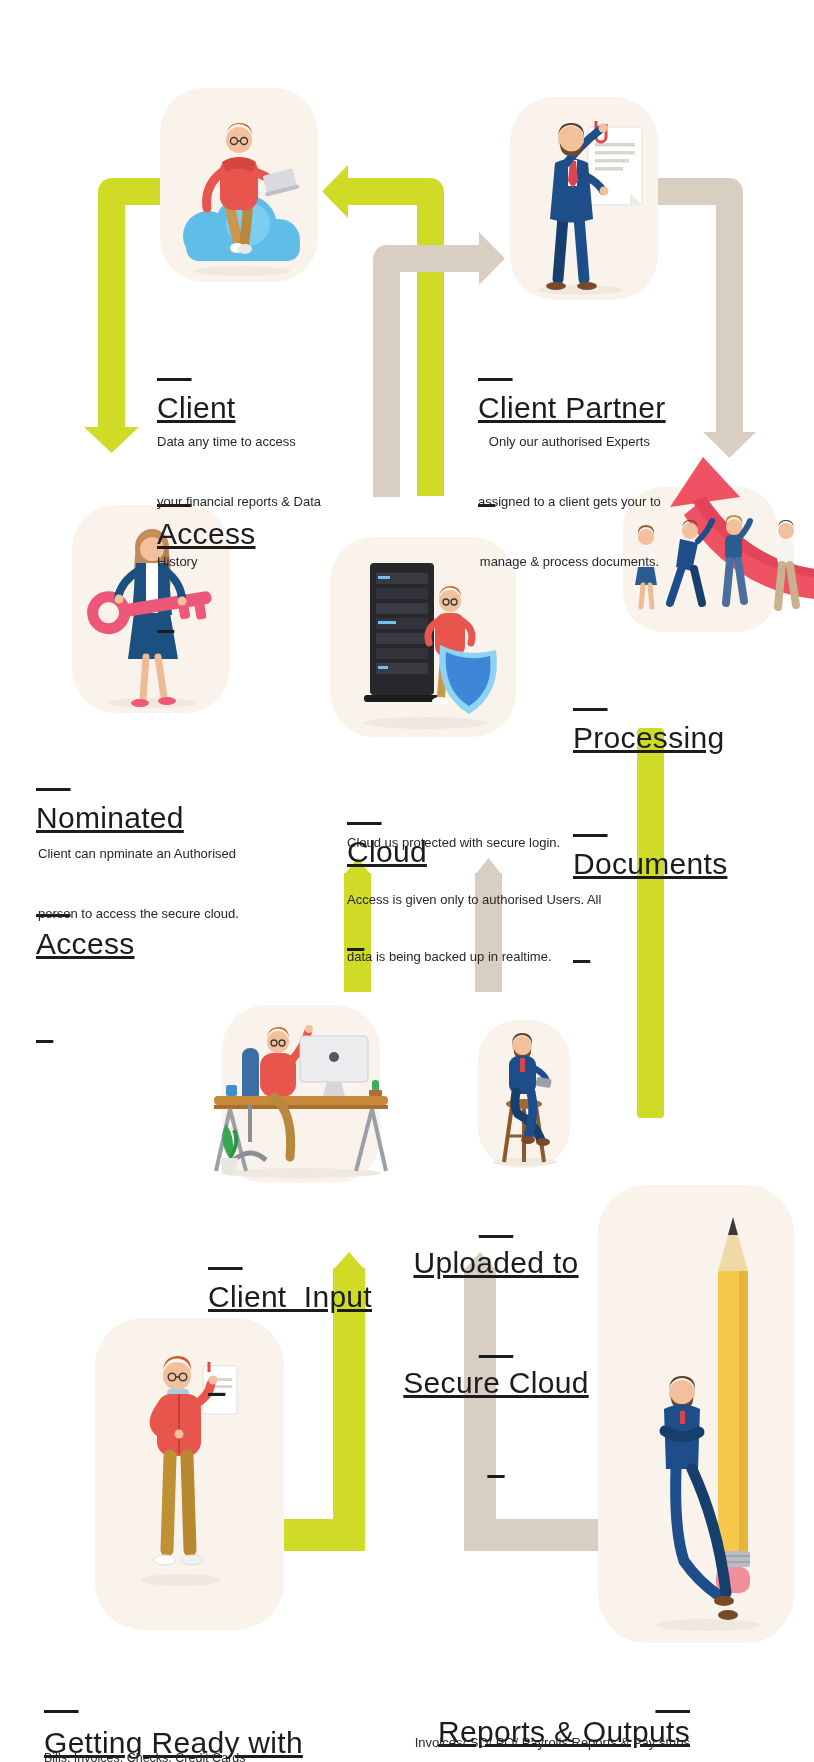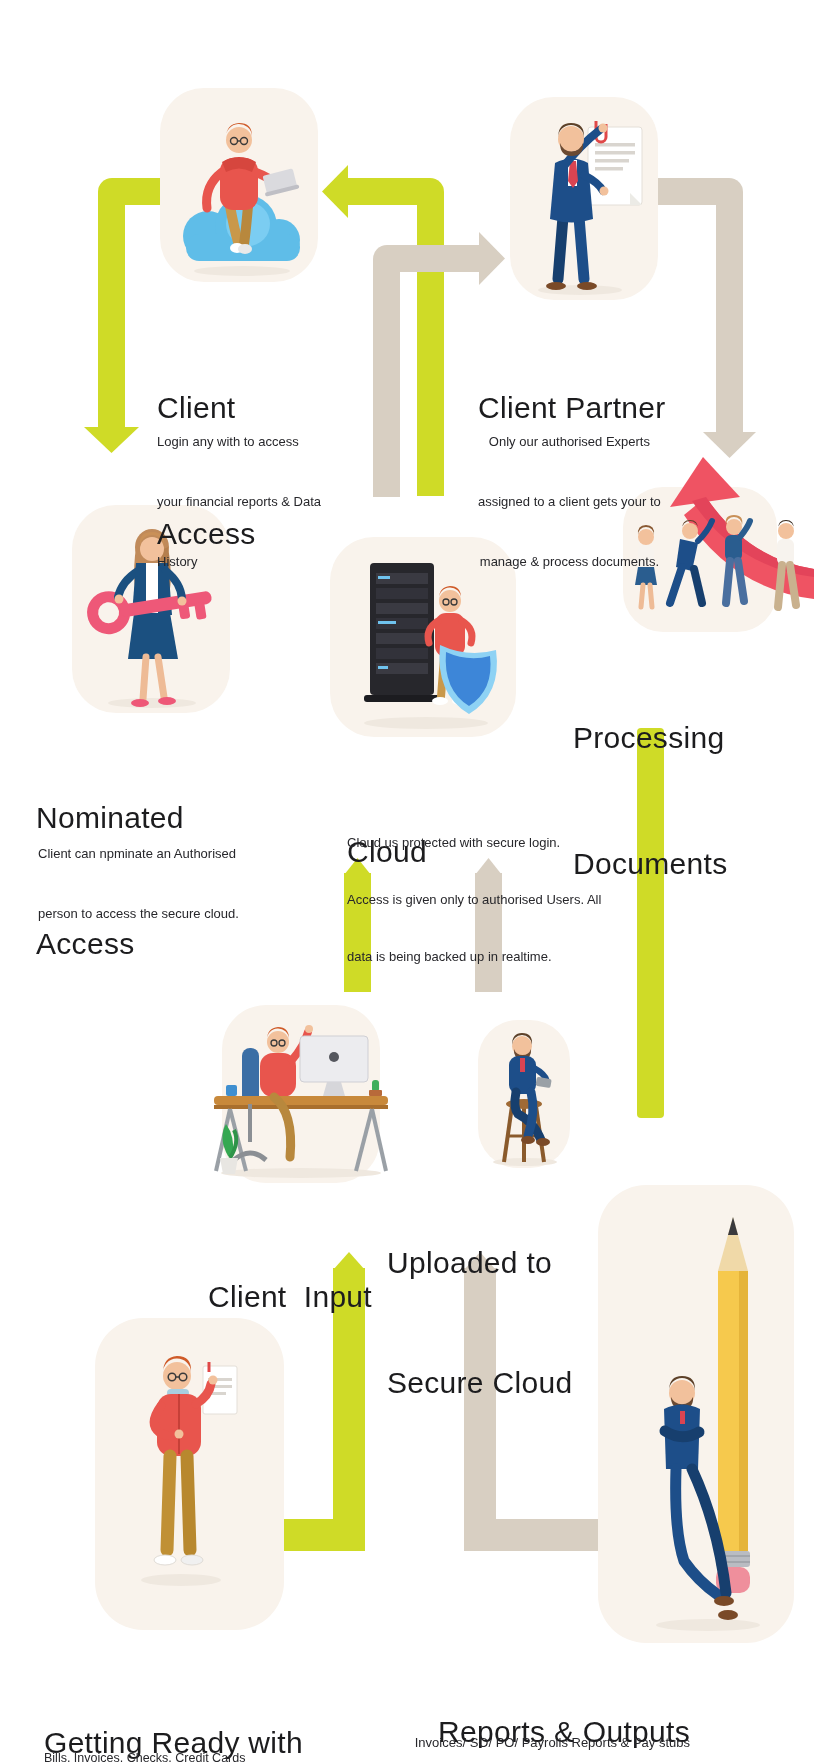--- a/index.html
+++ b/index.html
@@ -4,21 +4,21 @@
 <style>
   html,body{margin:0;padding:0;background:#fff;}
   #canvas{position:relative;width:814px;height:1762px;overflow:hidden;background:#fff;
           font-family:"Liberation Sans",sans-serif;}
   .seg{position:absolute;}
   .lime{background:#cfdb27;}
   .beige{background:#d8cfc2;}
   .card{position:absolute;background:#f9f3ec;}
   .ill{position:absolute;}
   .h{position:absolute;font-size:30px;font-weight:500;color:#1c1c1e;line-height:42px;
-     letter-spacing:.3px;white-space:pre;}
+     letter-spacing:.3px;white-space:pre;text-decoration:underline;}
   .d{position:absolute;font-size:13px;font-weight:400;color:#27272b;line-height:20px;
      white-space:pre;}
 </style>
 </head>
 <body>
 
 <div id="canvas">
 
   <div class="seg lime" style="left:98px;top:178px;width:95px;height:27px;border-radius:14px 0 0 0;"></div>
   <div class="seg lime" style="left:98px;top:202px;width:27px;height:225px;"></div>
@@ -293,21 +293,21 @@
     <path d="M94,284 q26,56 34,124" stroke="#173f6e" stroke-width="11" fill="none" stroke-linecap="round"></path>
     <ellipse cx="126" cy="416" rx="10" ry="5" fill="#7a4a28"></ellipse>
     <ellipse cx="130" cy="430" rx="10" ry="5" fill="#7a4a28"></ellipse>
   </svg>
 
   <div class="h" style="left:157px;top:303px;">
     <div>Client</div>
     <div>Access</div>
   </div>
   <div class="d" style="left:157px;top:392px;">
-    <div>Login any with to access</div>
+    <div>Data any time to access</div>
     <div>your financial reports &amp; Data</div>
     <div>History</div>
   </div>
 
   <div class="h" style="left:478px;top:303px;">
     <div>Client Partner</div>
   </div>
   <div class="d" style="left:478px;top:392px;text-align:center;">
     <div>Only our authorised Experts</div>
     <div>assigned to a client gets your to</div>
@@ -334,21 +334,21 @@
 
   <div class="h" style="left:573px;top:633px;">
     <div>Processing</div>
     <div>Documents</div>
   </div>
 
   <div class="h" style="left:208px;top:1192px;">
     <div>Client  Input</div>
   </div>
 
-  <div class="h" style="left:387px;top:1163px;width:200px;line-height:40px;">
+  <div class="h" style="left:396px;top:1163px;width:200px;text-align:center;line-height:40px;">
     <div>Uploaded to</div>
     <div>Secure Cloud</div>
   </div>
 
   <div class="h" style="left:44px;top:1630px;line-height:45px;">
     <div>Getting Ready with</div>
     
   </div>
   <div class="d" style="left:44px;top:1716px;line-height:17px;font-size:12.5px;">
     <div>Bills, Invoices, Checks, Credit Cards</div>

